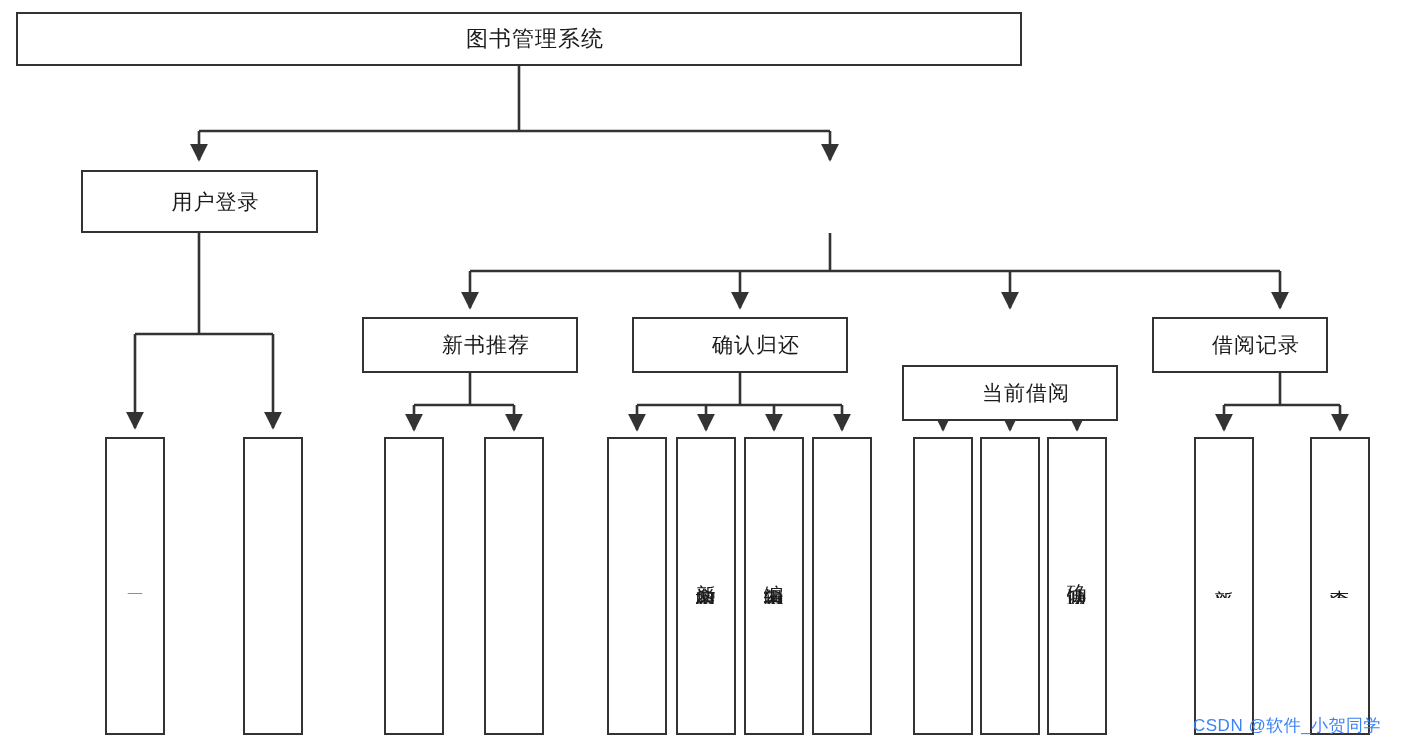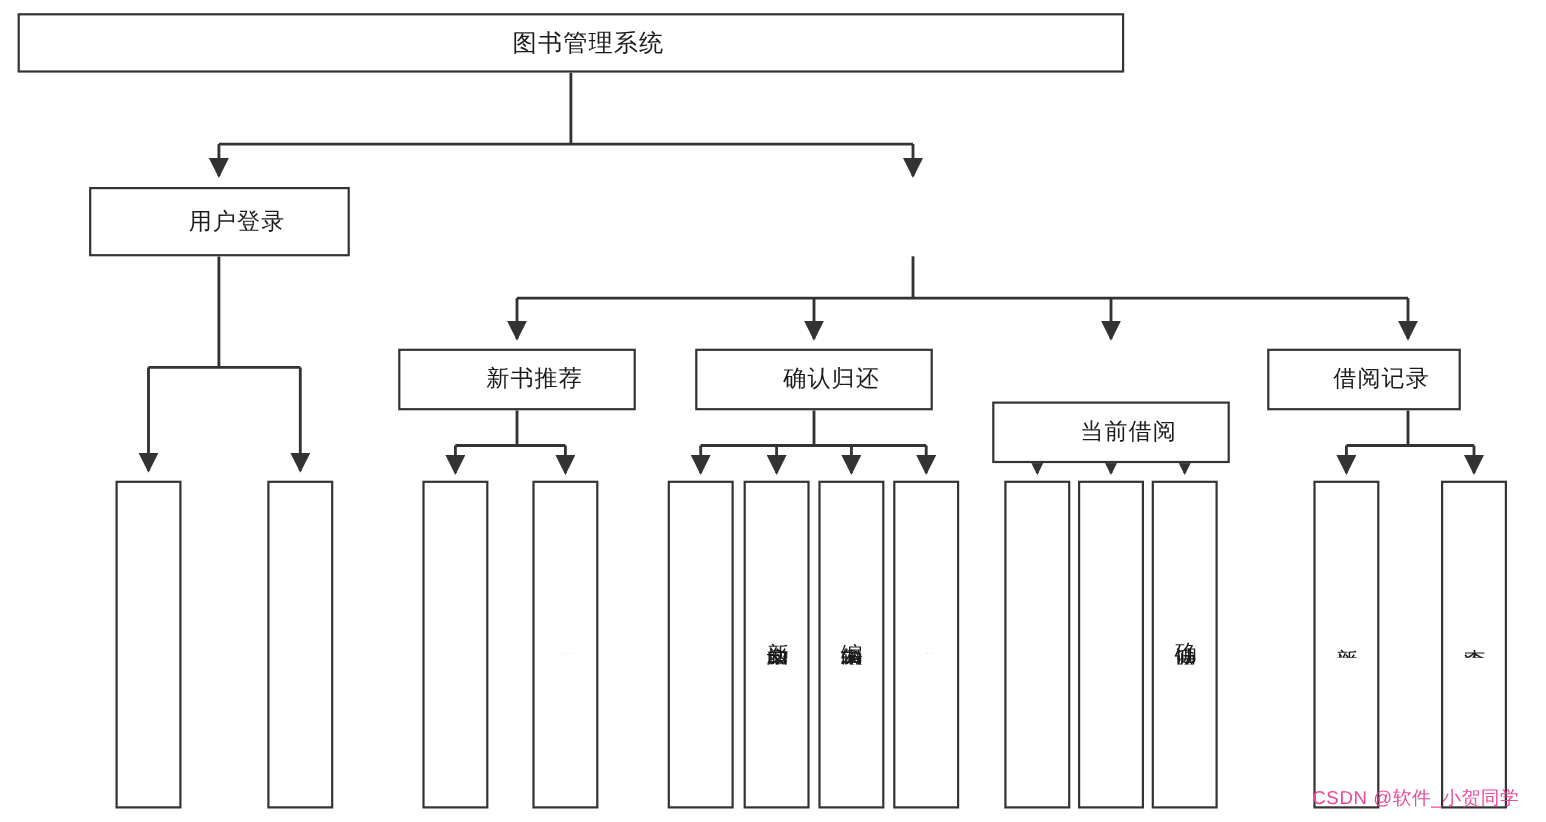--- a/index.html
+++ b/index.html
@@ -8,21 +8,21 @@
   #canvas{position:absolute;inset:0;width:1405px;height:747px;}
   svg.lines{position:absolute;left:0;top:0;width:1405px;height:747px;pointer-events:none;}
   .node{position:absolute;box-sizing:border-box;background:#ffffff;
         border:2.5px solid #333333;display:flex;align-items:center;justify-content:center;padding-left:32px;}
   .node .label{font-size:21px;letter-spacing:1px;white-space:nowrap;line-height:1.1;}
   .node.root .label{font-size:22px;}
   .node.leaf{display:flex;align-items:center;justify-content:center;padding:6px 0;}
   .node.leaf .label{writing-mode:vertical-rl;text-orientation:upright;
         font-size:20px;letter-spacing:4px;line-height:1;white-space:nowrap;
         max-height:284px;overflow:hidden;}
-  #watermark{position:absolute;left:1193px;top:714px;font-size:17px;color:#ec4899;
+  #watermark{position:absolute;left:1193px;top:714px;font-size:17px;color:#3b82f6;
         white-space:nowrap;letter-spacing:0.5px;}
 </style>
 </head>
 <body>
 
 <div id="canvas">
 
   <svg class="lines" viewBox="0 0 1405 747">
     <defs>
       <marker id="arw" viewBox="0 0 10 10" refX="9" refY="5" markerWidth="7" markerHeight="7" orient="auto-start-reverse">

